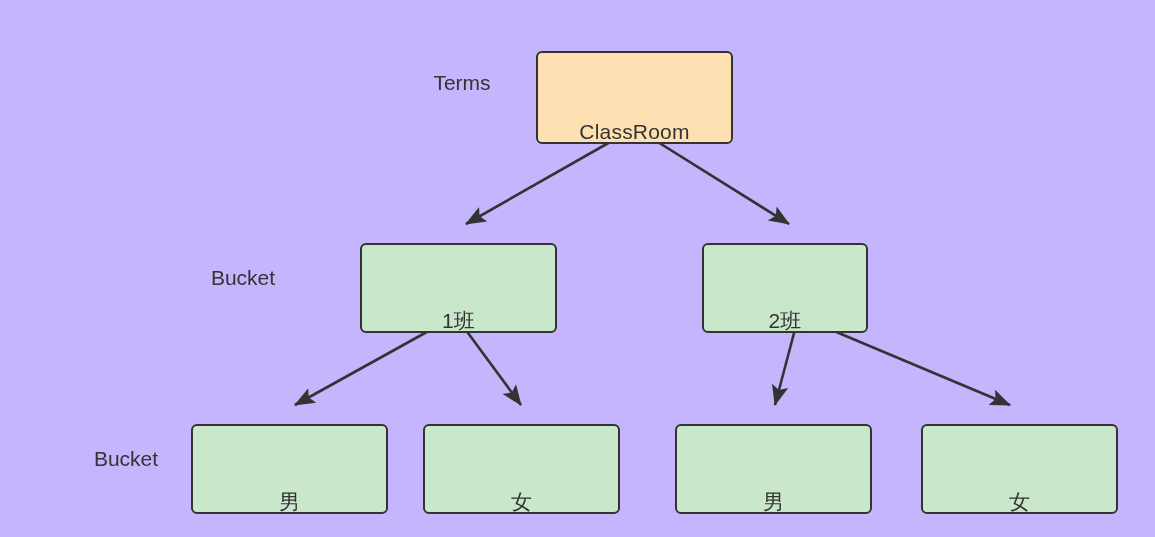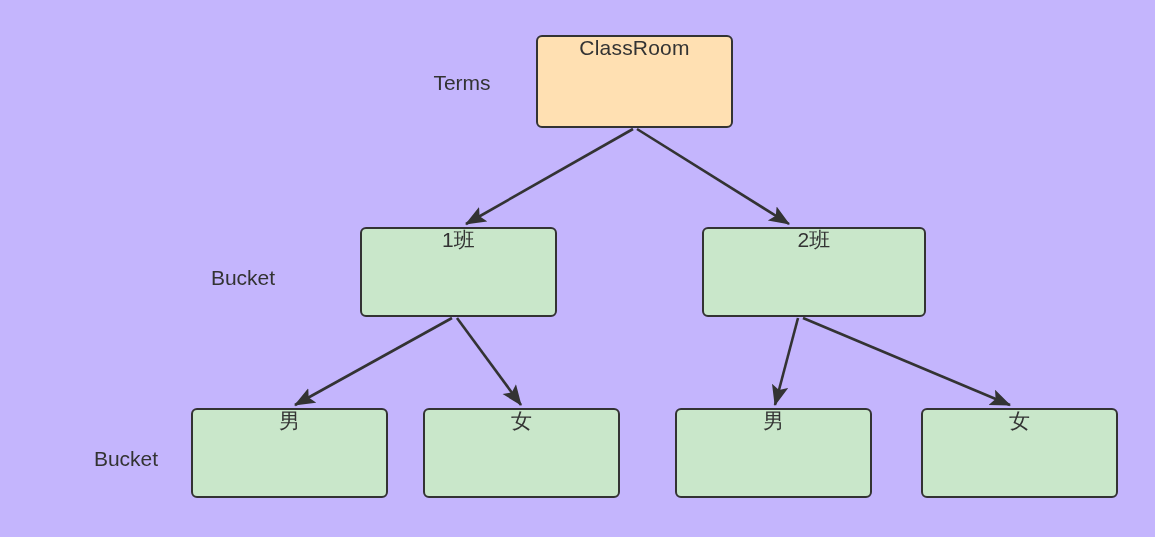--- a/index.html
+++ b/index.html
@@ -26,27 +26,28 @@
     width: 1155px;
     height: 537px;
     pointer-events: none;
   }
   .node {
     position: absolute;
     box-sizing: border-box;
     border: 2.5px solid #333333;
     border-radius: 6px;
     display: flex;
-    align-items: flex-start;
+    align-items: flex-end;
     justify-content: center;
     color: #333333;
     font-size: 21px;
     line-height: 1;
     letter-spacing: 0.2px;
     z-index: 2;
+    margin-top: 16px;
   }
   .node-root {
     background: #ffe0b2;
   }
   .node-bucket {
     background: #c9e7ca;
   }
   .row-label {
     position: absolute;
     color: #333333;
@@ -82,21 +83,21 @@
       <div class="row-label" style="left: 243px; top: 277px; transform: translate(-50%, -50%);">Bucket</div>
       <div class="row-label" style="left: 126px; top: 458px; transform: translate(-50%, -50%);">Bucket</div>
     </div>
   <div id="nodes-group">
       <div class="node node-root" style="left: 536px; top: 35px; width: 197px; height: 93px; background: rgb(255, 224, 178); border-color: rgb(51, 51, 51); color: rgb(51, 51, 51);">
         <span>ClassRoom</span>
       </div>
       <div class="node node-bucket" style="left: 360px; top: 227px; width: 197px; height: 90px; background: rgb(201, 231, 202); border-color: rgb(51, 51, 51); color: rgb(51, 51, 51);">
         <span>1班</span>
       </div>
-      <div class="node node-bucket" style="left: 702px; top: 227px; width: 224px; height: 90px; background: rgb(201, 231, 202); border-color: rgb(51, 51, 51); color: rgb(51, 51, 51);">
+      <div class="node node-bucket" style="left: 702px; top: 227px; width: 166px; height: 90px; background: rgb(201, 231, 202); border-color: rgb(51, 51, 51); color: rgb(51, 51, 51);">
         <span>2班</span>
       </div>
       <div class="node node-bucket" style="left: 191px; top: 408px; width: 197px; height: 90px; background: rgb(201, 231, 202); border-color: rgb(51, 51, 51); color: rgb(51, 51, 51);">
         <span>男</span>
       </div>
       <div class="node node-bucket" style="left: 423px; top: 408px; width: 197px; height: 90px; background: rgb(201, 231, 202); border-color: rgb(51, 51, 51); color: rgb(51, 51, 51);">
         <span>女</span>
       </div>
       <div class="node node-bucket" style="left: 675px; top: 408px; width: 197px; height: 90px; background: rgb(201, 231, 202); border-color: rgb(51, 51, 51); color: rgb(51, 51, 51);">
         <span>男</span>

